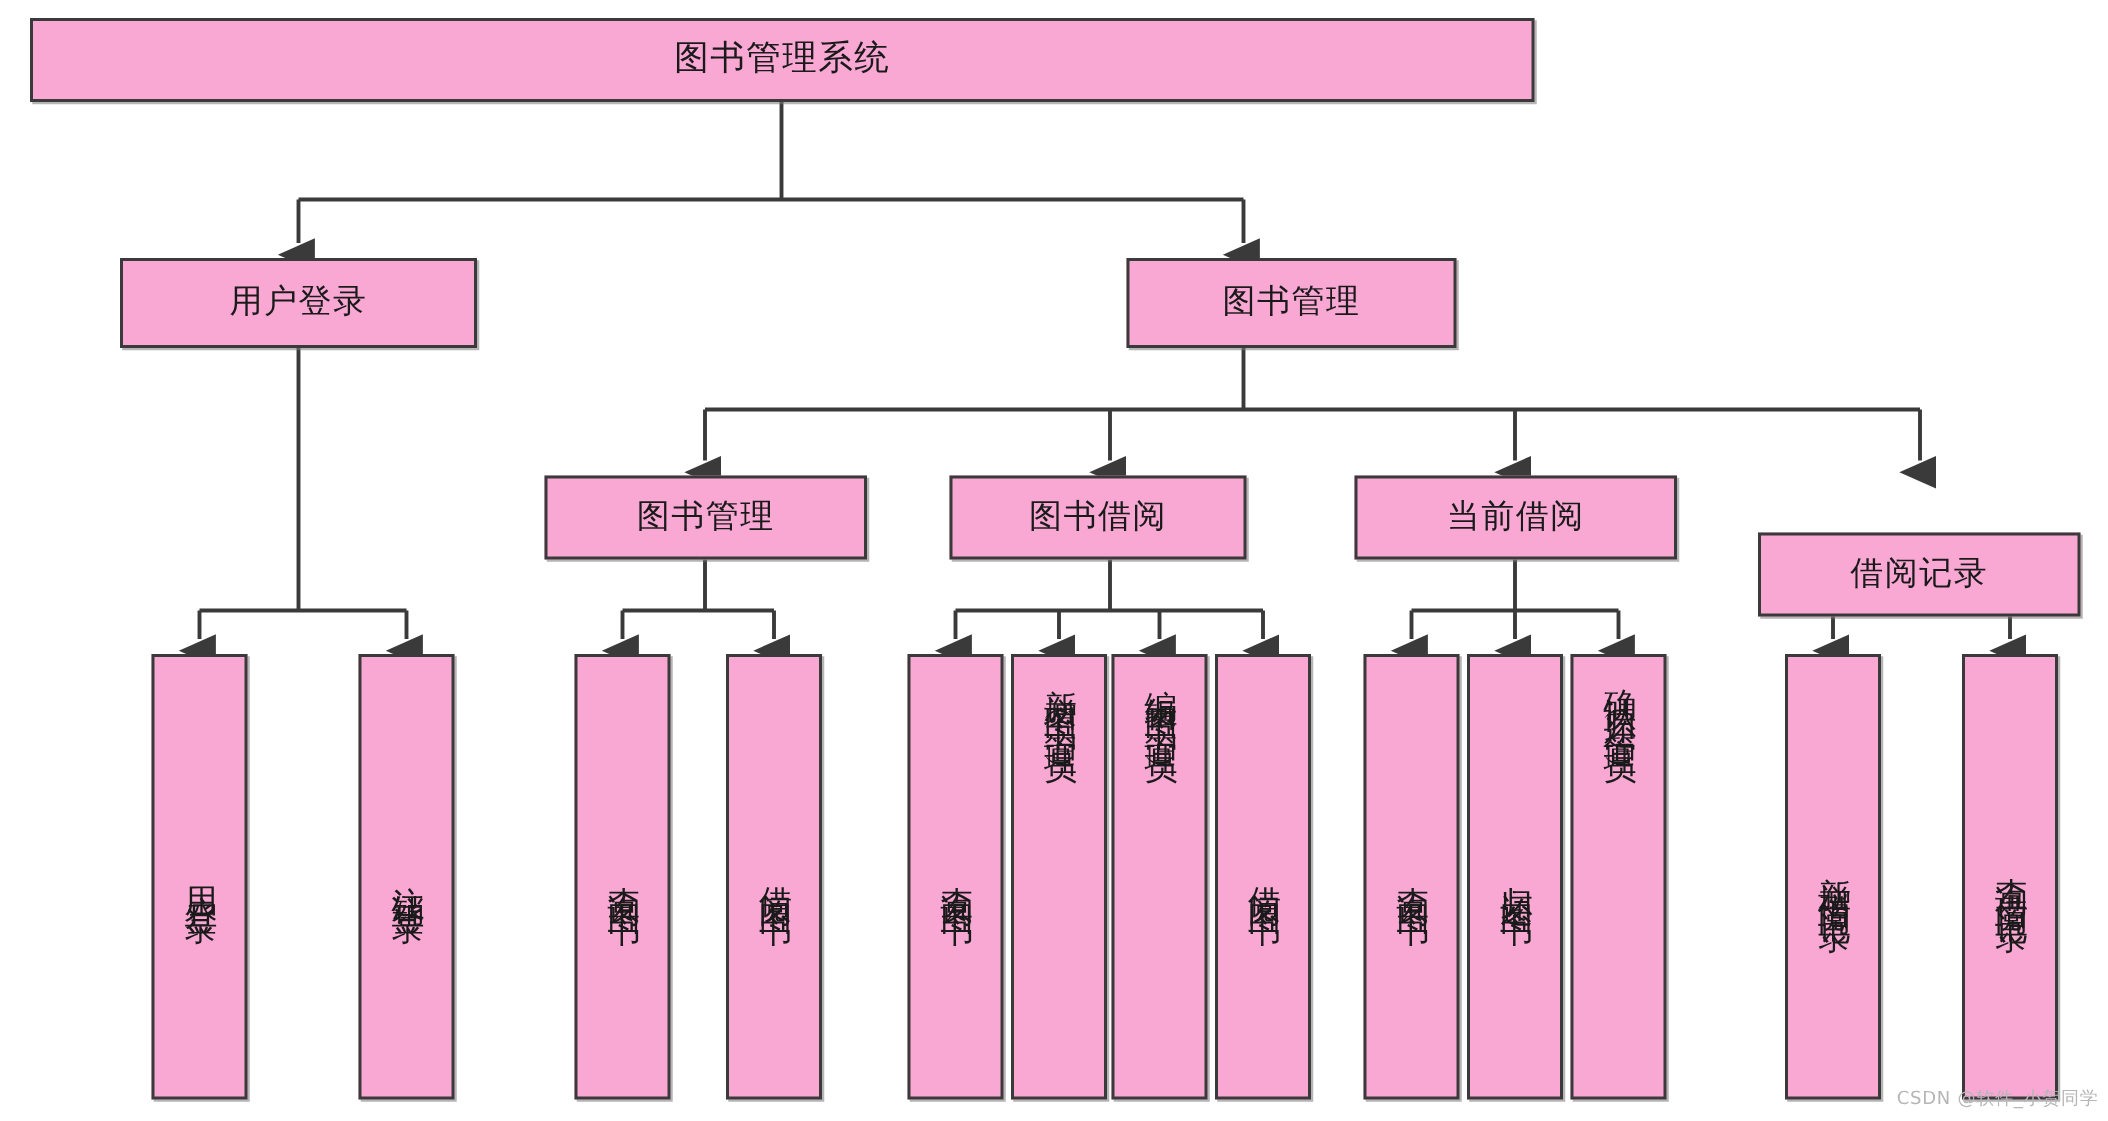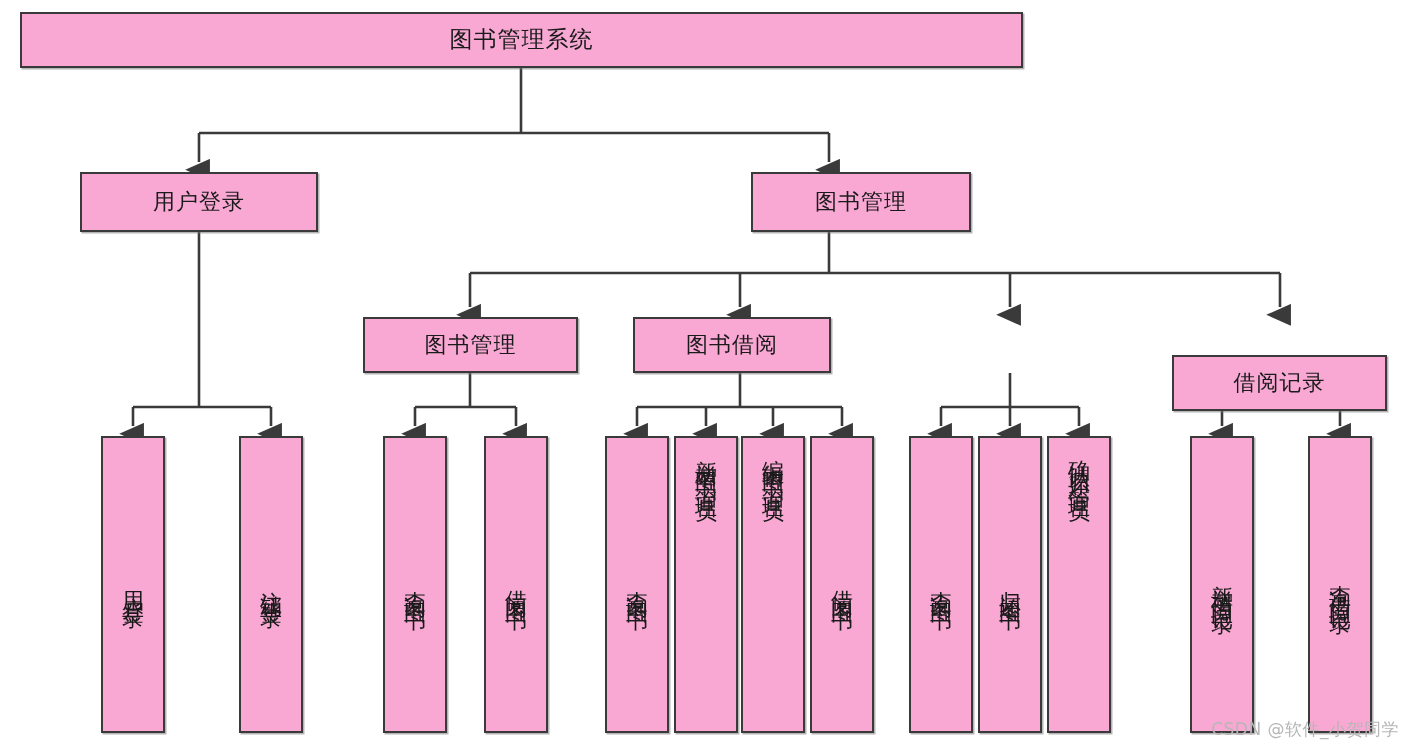--- a/index.html
+++ b/index.html
@@ -67,21 +67,21 @@
     justify-content: center;
   }
   .leaf-inner.top {
     align-items: flex-start;
     padding-top: 4px;
   }
   #watermark {
     position: absolute;
     right: 6px;
     bottom: 6px;
-    font-size: 17px;
+    font-size: 12px;
     color: #b6b6b6;
     letter-spacing: 0.5px;
     white-space: nowrap;
     z-index: 3;
     margin-top: 40px;
   }
 </style>
 </head>
 <body>
 
@@ -151,20 +151,23 @@
   <div class="node horiz" style="left:751px; top:172px; width:220px; height:60px;">
     <span>图书管理</span>
   </div>
 
   <div class="node horiz" style="left:363px; top:317px; width:215px; height:56px;">
     <span>图书管理</span>
   </div>
   <div class="node horiz" style="left:633px; top:317px; width:198px; height:56px;">
     <span>图书借阅</span>
   </div>
+  <div class="node horiz" style="left:903px; top:317px; width:215px; height:56px;">
+    <span>当前借阅</span>
+  </div>
   <div class="node horiz" style="left:1172px; top:317px; width:215px; height:56px;margin-top:38px;">
     <span>借阅记录</span>
   </div>
 
   <div class="node leaf" style="left:101px; top:436px; width:64px; height:297px;">
     <span class="leaf-inner">
         <span class="vtext">用户登录</span>
       </span>
   </div>
   <div class="node leaf" style="left:239px; top:436px; width:64px; height:297px;">

